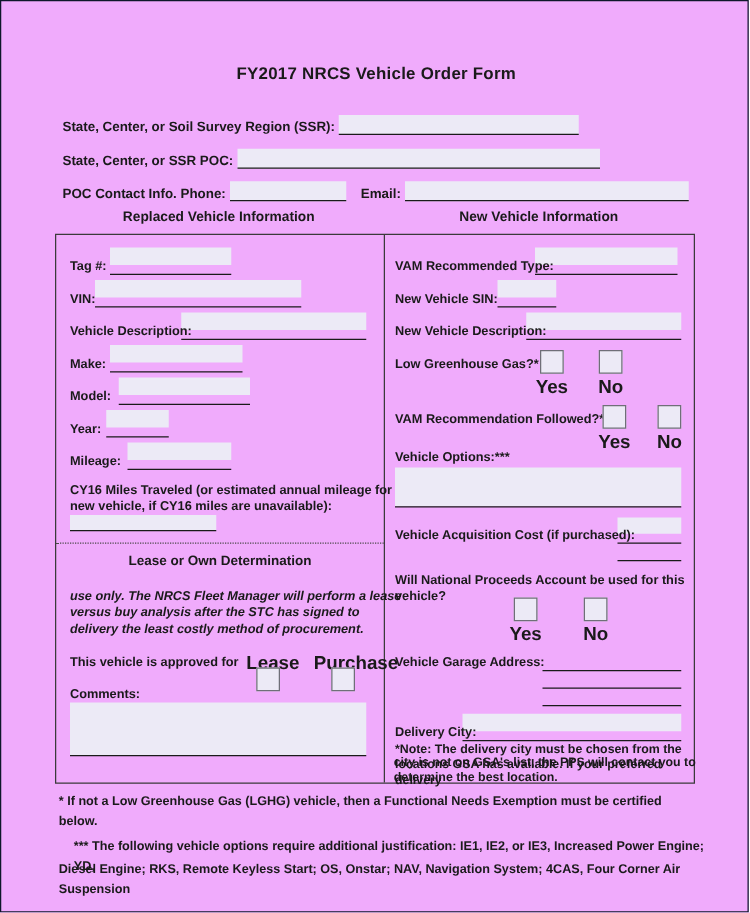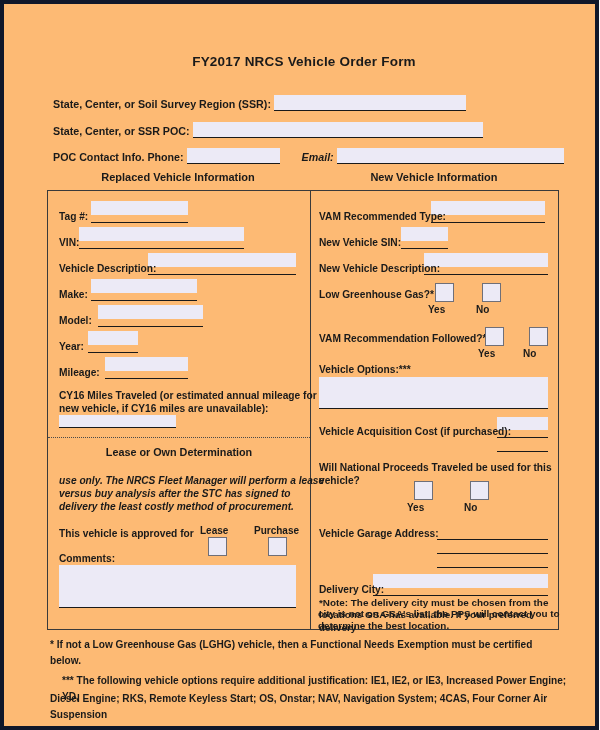--- a/index.html
+++ b/index.html
@@ -7,22 +7,22 @@
     width:600px;height:730px;
     background:#ffffff;
     font-family:"Liberation Sans", sans-serif;
     color:#1a1a1a;
     overflow:hidden;
   }
   .page{
     position:relative;
     width:599px;height:730px;
     box-sizing:border-box;
-    border:4px solid #0f172a;
-    background:#fdba74;
+    border:1px solid #0f172a;
+    background:#f0abfc;
   }
 
   
   .form-title{
     position:absolute;left:0;top:50px;width:600px;
     text-align:center;
     font-size:13.5px;font-weight:bold;letter-spacing:.2px;
   }
 
   
@@ -72,21 +72,21 @@
   }
 
   
   .cbx{
     position:absolute;width:19px;height:19px;
     border:1.5px solid #6f6f78;
     background:#eceaf6;
     box-sizing:border-box;
   }
   .cbx-lbl{
-    position:absolute;font-size:10px;font-weight:bold;text-align:left;
+    position:absolute;font-size:15px;font-weight:bold;text-align:center;
   }
 
   
   .foot{
     position:absolute;left:46px;width:515px;
     font-size:10.1px;font-weight:bold;line-height:1.55;
   }
 </style>
 </head>
 <body>
@@ -101,21 +101,21 @@
   </div>
 
   <div class="hdr" style="left:49px;top:118px;">
     <span class="hdr-label">State, Center, or SSR POC:</span>
     <span class="fill tall" style="width:290px;"></span>
   </div>
 
   <div class="hdr" style="left:49px;top:144px;">
     <span class="hdr-label">POC Contact Info. Phone:</span>
     <span class="fill tall" style="width:93px;"></span>
-    <span class="hdr-label" style="margin-left:19px;font-style:italic;">Email:</span>
+    <span class="hdr-label" style="margin-left:9px;">Email:</span>
     <span class="fill tall" style="width:227px;"></span>
   </div>
 
   <div class="sec-cap" style="left:43px;top:167px;width:262px;">Replaced Vehicle Information</div>
   <div class="sec-cap" style="left:305px;top:167px;width:250px;">New Vehicle Information</div>
 
   <div class="tbl">
 
     <div class="col-div"></div>
 
@@ -196,21 +196,21 @@
     <div class="cell" style="left:271px;top:172px;">Vehicle Options:***</div>
     <div class="shade" style="left:271px;top:186px;width:229px;height:31px;"></div>
     <div class="uline" style="left:271px;top:217px;width:229px;"></div>
 
     <div class="shade" style="left:449px;top:226px;width:51px;height:13px;"></div>
     <div class="cell" style="left:271px;top:234px;">Vehicle Acquisition Cost (if purchased):</div>
     <div class="uline" style="left:449px;top:246px;width:51px;"></div>
 
     <div class="uline" style="left:449px;top:260px;width:51px;"></div>
 
-    <div class="cell" style="left:271px;top:270px;">Will National Proceeds Traveled be used for this</div>
+    <div class="cell" style="left:271px;top:270px;">Will National Proceeds Account be used for this</div>
     <div class="cell" style="left:271px;top:283px;">vehicle?</div>
     <div class="cbx" style="left:366px;top:290px;"></div>
     <div class="cbx-lbl" style="left:359px;top:311px;width:33px;">Yes</div>
     <div class="cbx" style="left:422px;top:290px;"></div>
     <div class="cbx-lbl" style="left:416px;top:311px;width:31px;">No</div>
 
     <div class="cell" style="left:271px;top:336px;">Vehicle Garage Address:</div>
     <div class="uline" style="left:389px;top:348px;width:111px;"></div>
     <div class="uline" style="left:389px;top:362px;width:111px;"></div>
     <div class="uline" style="left:389px;top:376px;width:111px;"></div>

